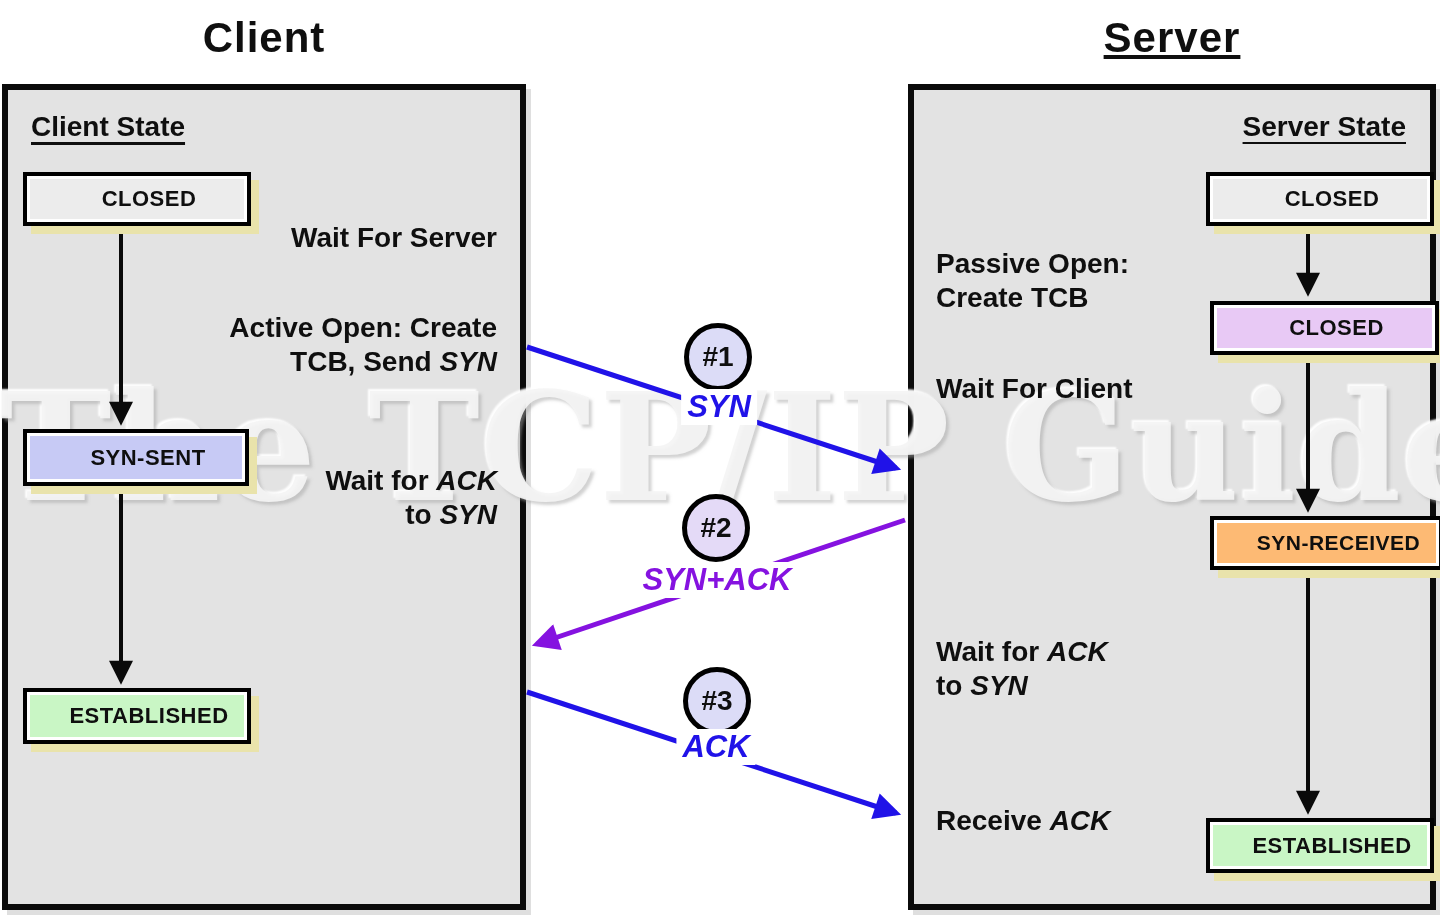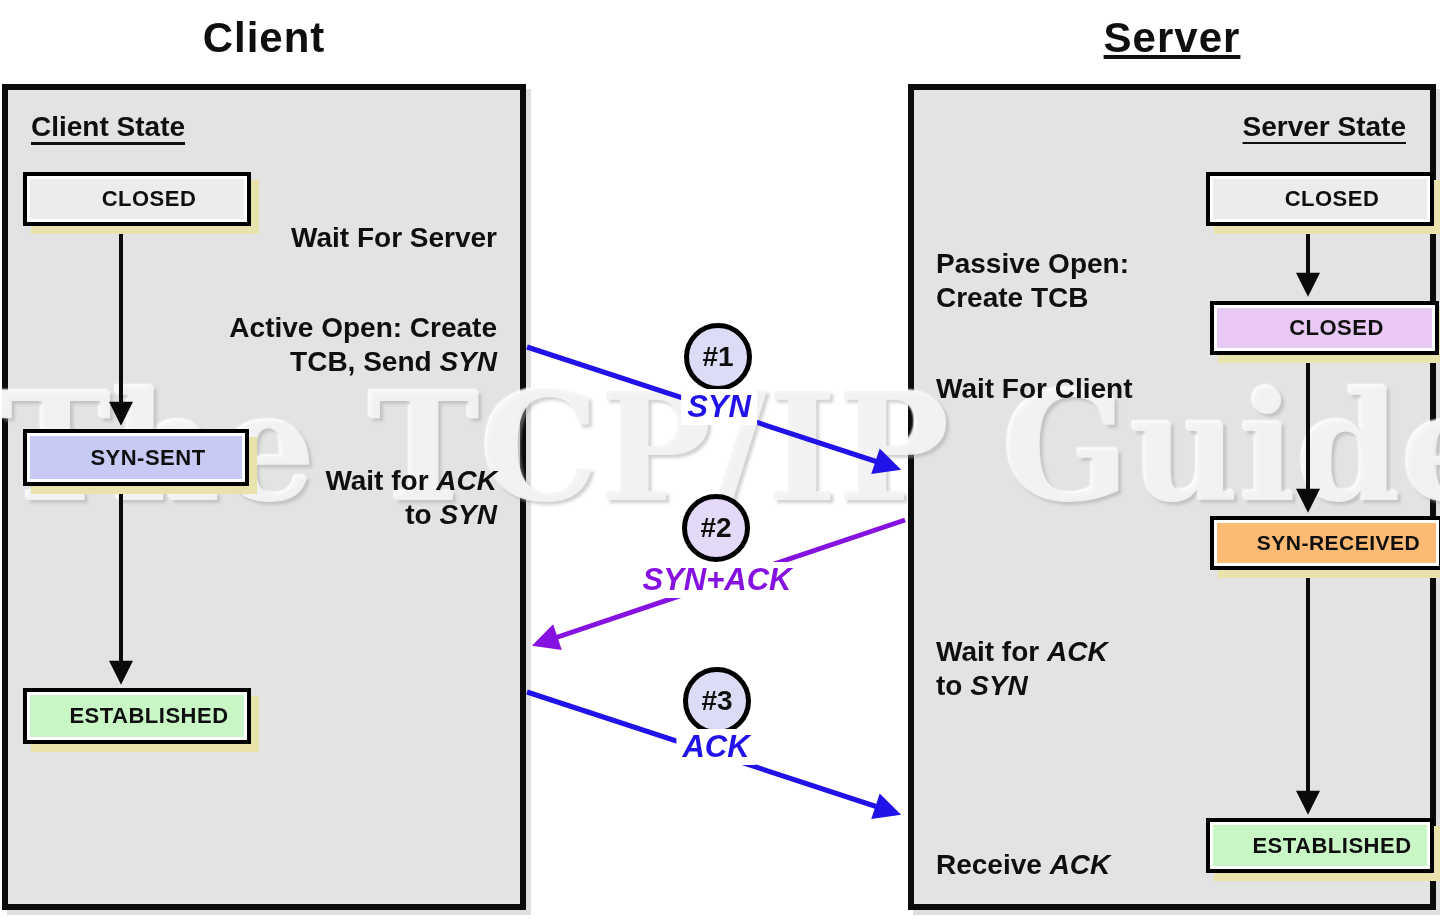--- a/index.html
+++ b/index.html
@@ -123,21 +123,21 @@
   <div class="note" style="left:936px;top:372px;">
     <span>Wait For Client</span>
   </div>
 
 
   <div class="note" style="left:936px;top:635px;">
     <div><span>Wait for </span><span class="it">ACK</span></div>
     <div><span>to </span><span class="it">SYN</span></div>
   </div>
 
-  <div class="note" style="left:936px;top:804px;margin-top:44px;">
+  <div class="note" style="left:936px;top:804px;">
     <span>Receive </span><span class="it">ACK</span>
   </div>
 
   <div class="circle" style="left: 684px; top: 323px; background-color: rgb(220, 220, 247);">#1</div>
   <div class="circle" style="left: 682px; top: 494px; background-color: rgb(228, 218, 247);">#2</div>
   <div class="circle" style="left: 683px; top: 667px; background-color: rgb(220, 220, 247);">#3</div>
 
   <div class="msg-label" style="left: 719px; top: 407px; color: rgb(32, 18, 232);">SYN</div>
   <div class="msg-label" style="left: 717px; top: 580px; color: rgb(133, 18, 224);">SYN+ACK</div>
   <div class="msg-label" style="left: 716px; top: 747px; color: rgb(32, 18, 232);">ACK</div>

